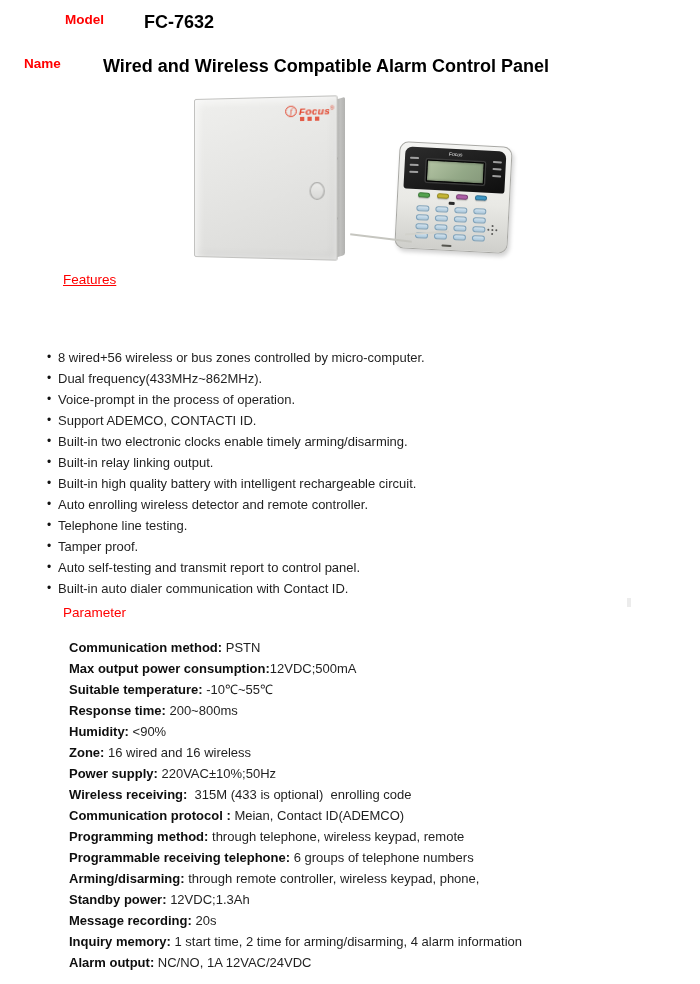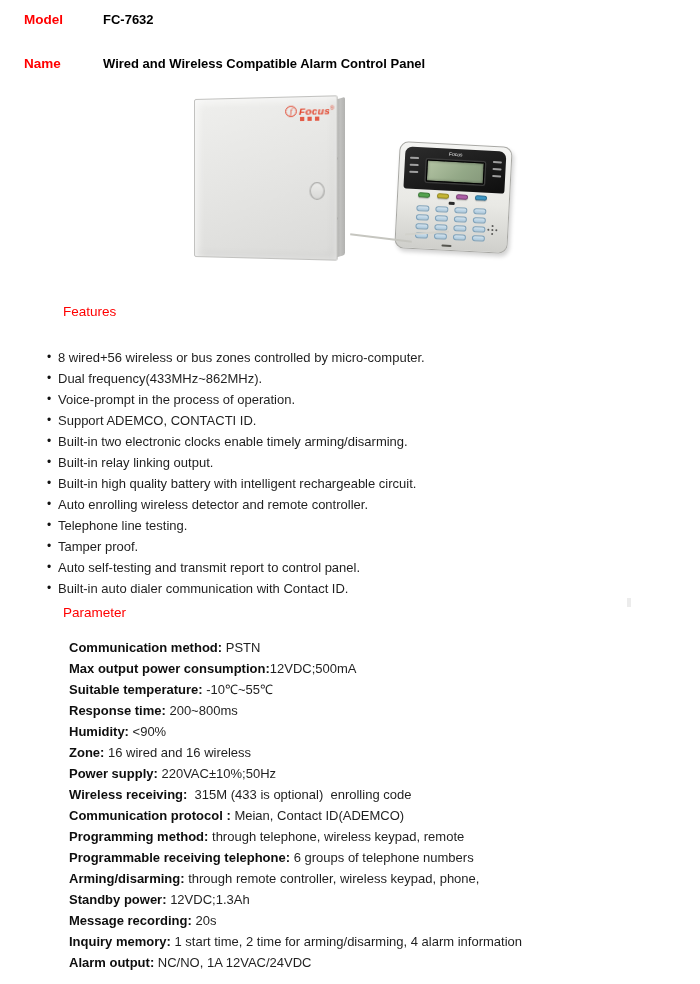--- a/index.html
+++ b/index.html
@@ -1,22 +1,22 @@
 <!DOCTYPE html>
 <html><head>
 <meta charset="utf-8">
 <style>
   * { margin:0; padding:0; box-sizing:border-box; }
   html,body { width:700px; height:984px; background:#ffffff; overflow:hidden; }
   body { font-family:"Liberation Sans", sans-serif; color:#1c1c1c; position:relative; font-size:13px; }
 
   
   .hdr-label { position:absolute; left:24px; color:#ff0000; font-weight:bold; font-size:13.5px; }
-  .hdr-value { position:absolute; left:103px; color:#000000; font-weight:bold; font-size:13px; }
-  .row-model .hdr-label, .row-model .hdr-value { top:12px; }
+  .hdr-value { position:absolute; left:103px; color:#000000; font-weight:bold; font-size:18px; }
+  .row-model .hdr-label, .row-model .hdr-value { top:12px;margin-left:41px; }
   .row-name  .hdr-label, .row-name  .hdr-value { top:56px;text-align:right; }
 
   
   .imgwrap { position:absolute; left:0; top:85px; width:700px; height:180px; }
 
   
   .box { position:absolute; left:194px; top:6px; width:158px; height:170px; }
   .box-side { position:absolute; left:136px; top:8px; width:15px; height:158px;
               background:linear-gradient(90deg,#9d9d9b,#c0c0be 70%,#b2b2b0);
               transform:skewY(-16deg); border-radius:0 2px 2px 0; }
@@ -69,21 +69,21 @@
   .kp-speaker i { position:absolute; width:2px; height:2px; background:#5a5a58; border-radius:50%; }
   .kp-speaker i:nth-child(1){left:4px;top:0;} .kp-speaker i:nth-child(2){left:0;top:4px;}
   .kp-speaker i:nth-child(3){left:4px;top:4px;} .kp-speaker i:nth-child(4){left:8px;top:4px;}
   .kp-speaker i:nth-child(5){left:4px;top:8px;}
   .kp-notch { position:absolute; left:46px; bottom:3px; width:10px; height:2.5px; background:#55554f; border-radius:1px; }
   .kp-wire-a { position:absolute; left:350px; top:152px; width:62px; height:1.6px; background:#c6c6c0; transform:rotate(7deg); }
   .kp-wire-b { position:absolute; left:405px; top:147px; width:44px; height:1.6px; background:#d2d2cc; transform:rotate(-4deg); }
 
   
   .section-heading { position:absolute; left:63px; color:#ff0000; font-size:13.5px; font-weight:normal; }
-  #features-heading { top:304px; }
+  #features-heading { top:272px;text-decoration:underline; }
   #parameter-heading { top:605px; }
 
   .feature-list { position:absolute; left:58px; top:313px; list-style:none;margin-top:34px; }
   .feature-list li { position:relative; height:21px; line-height:21px; white-space:nowrap; color:#1f1f1f; }
   .feature-list li::before { content:"•"; position:absolute; left:-11px; top:0; color:#111; font-size:12px; }
 
   .param-list { position:absolute; left:61px; top:637px;margin-left:8px; }
   .param-row { height:21px; line-height:21px; white-space:pre; }
   .param-label { font-weight:bold; color:#0e0e0e; }
   .param-value { color:#1f1f1f; }

